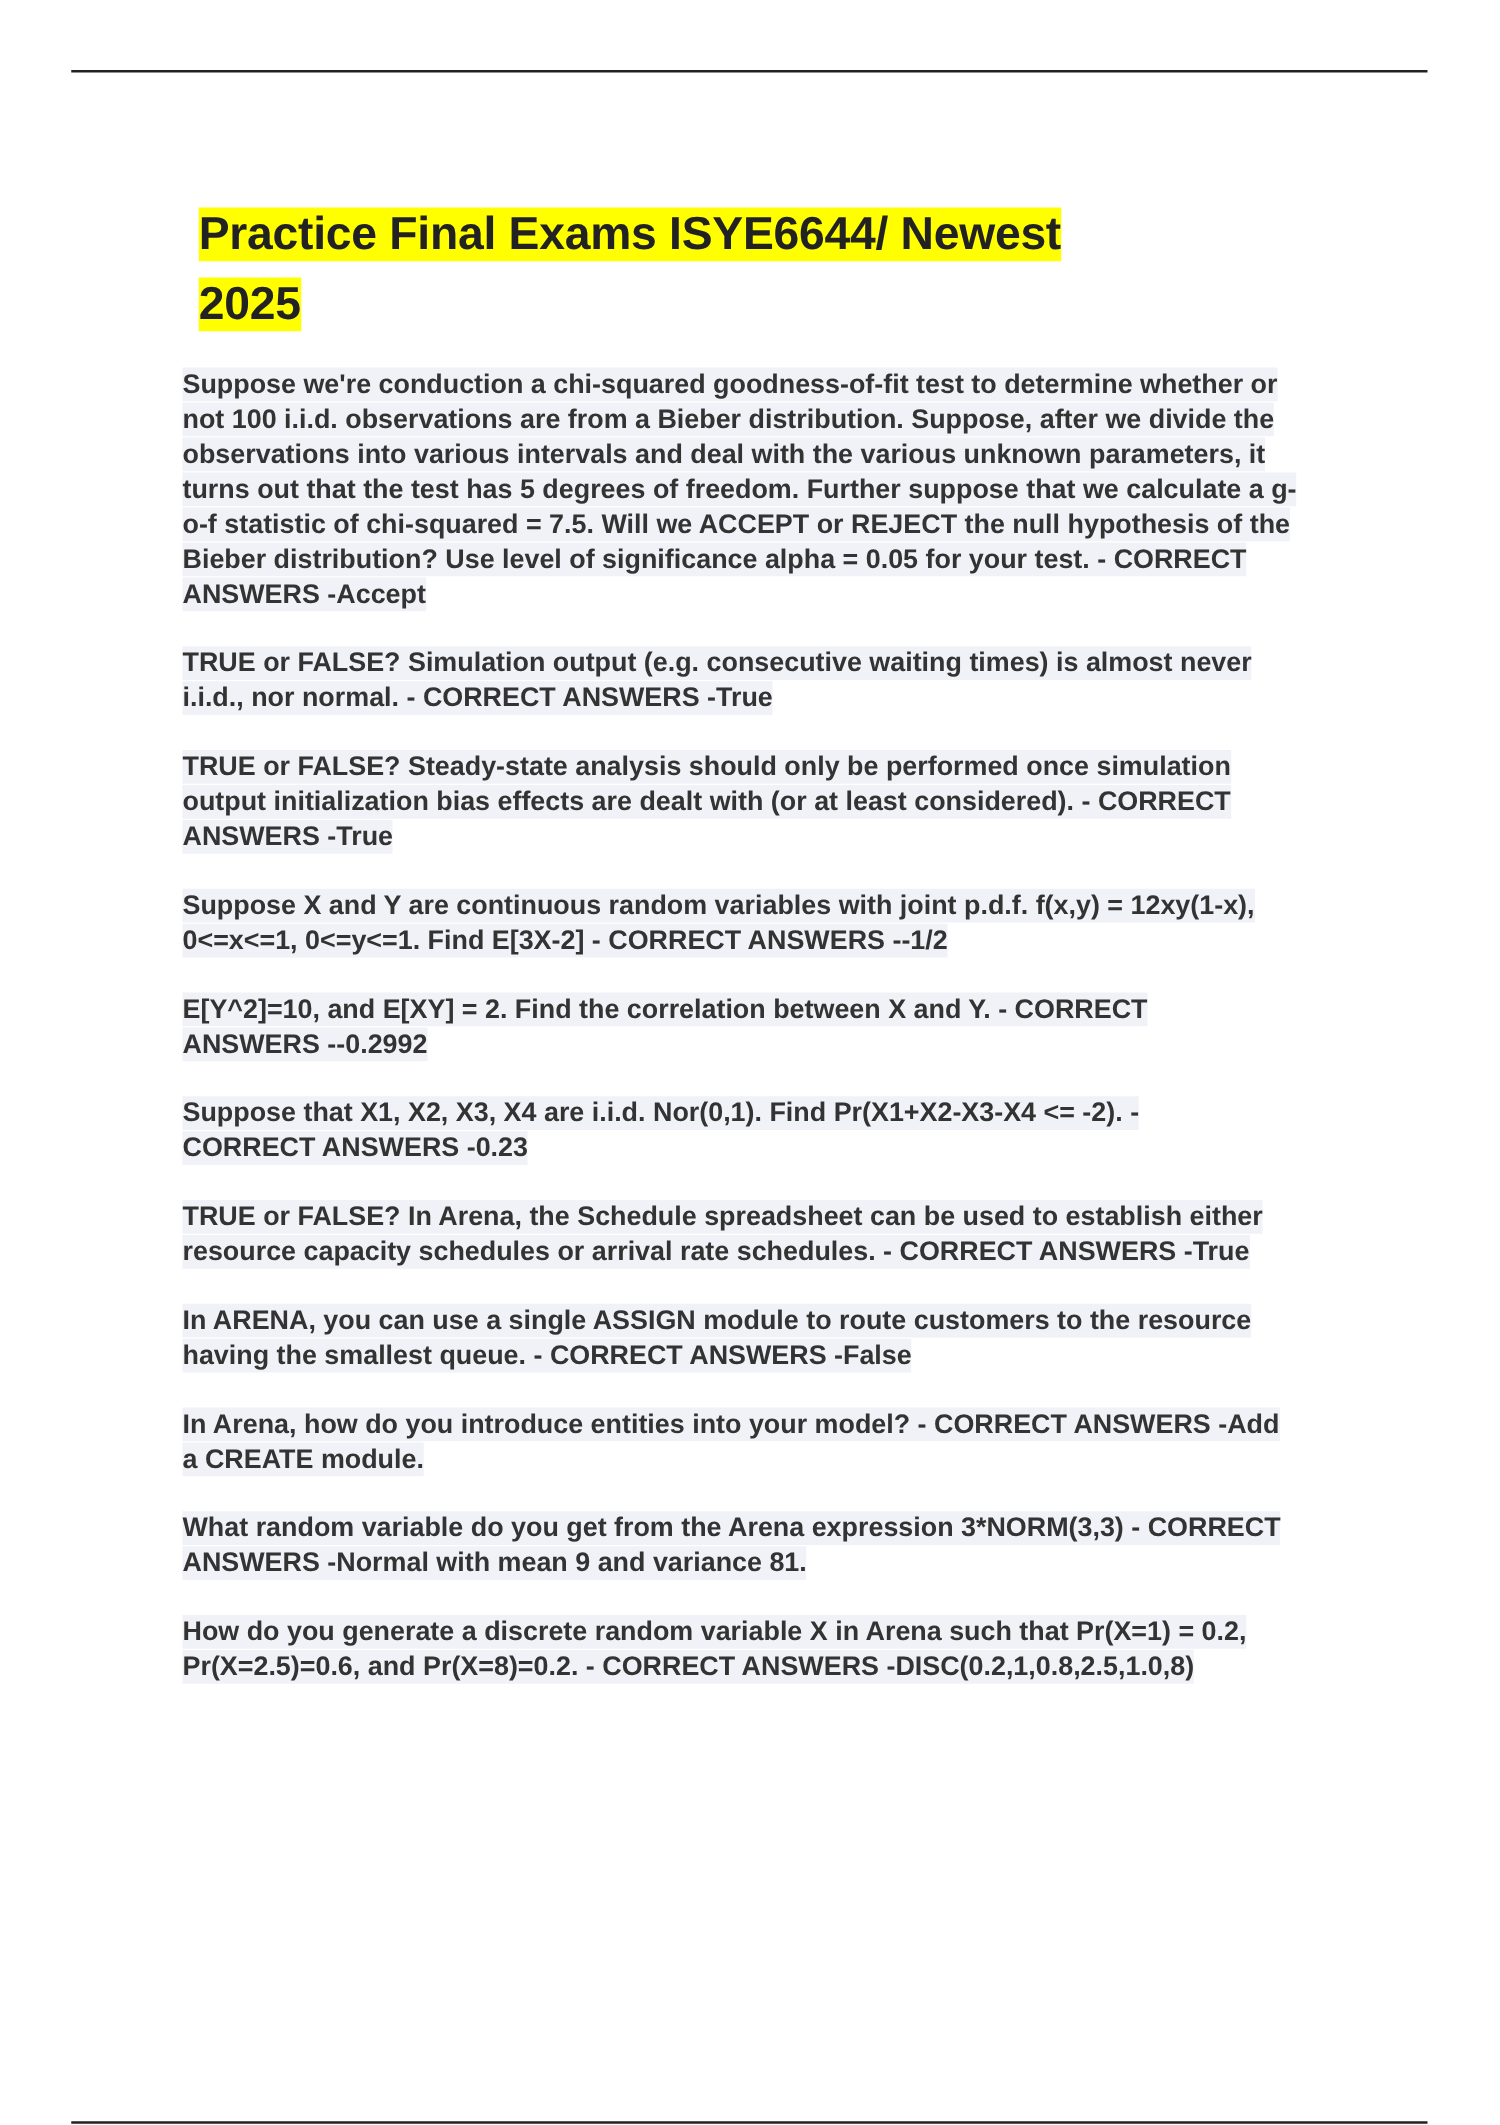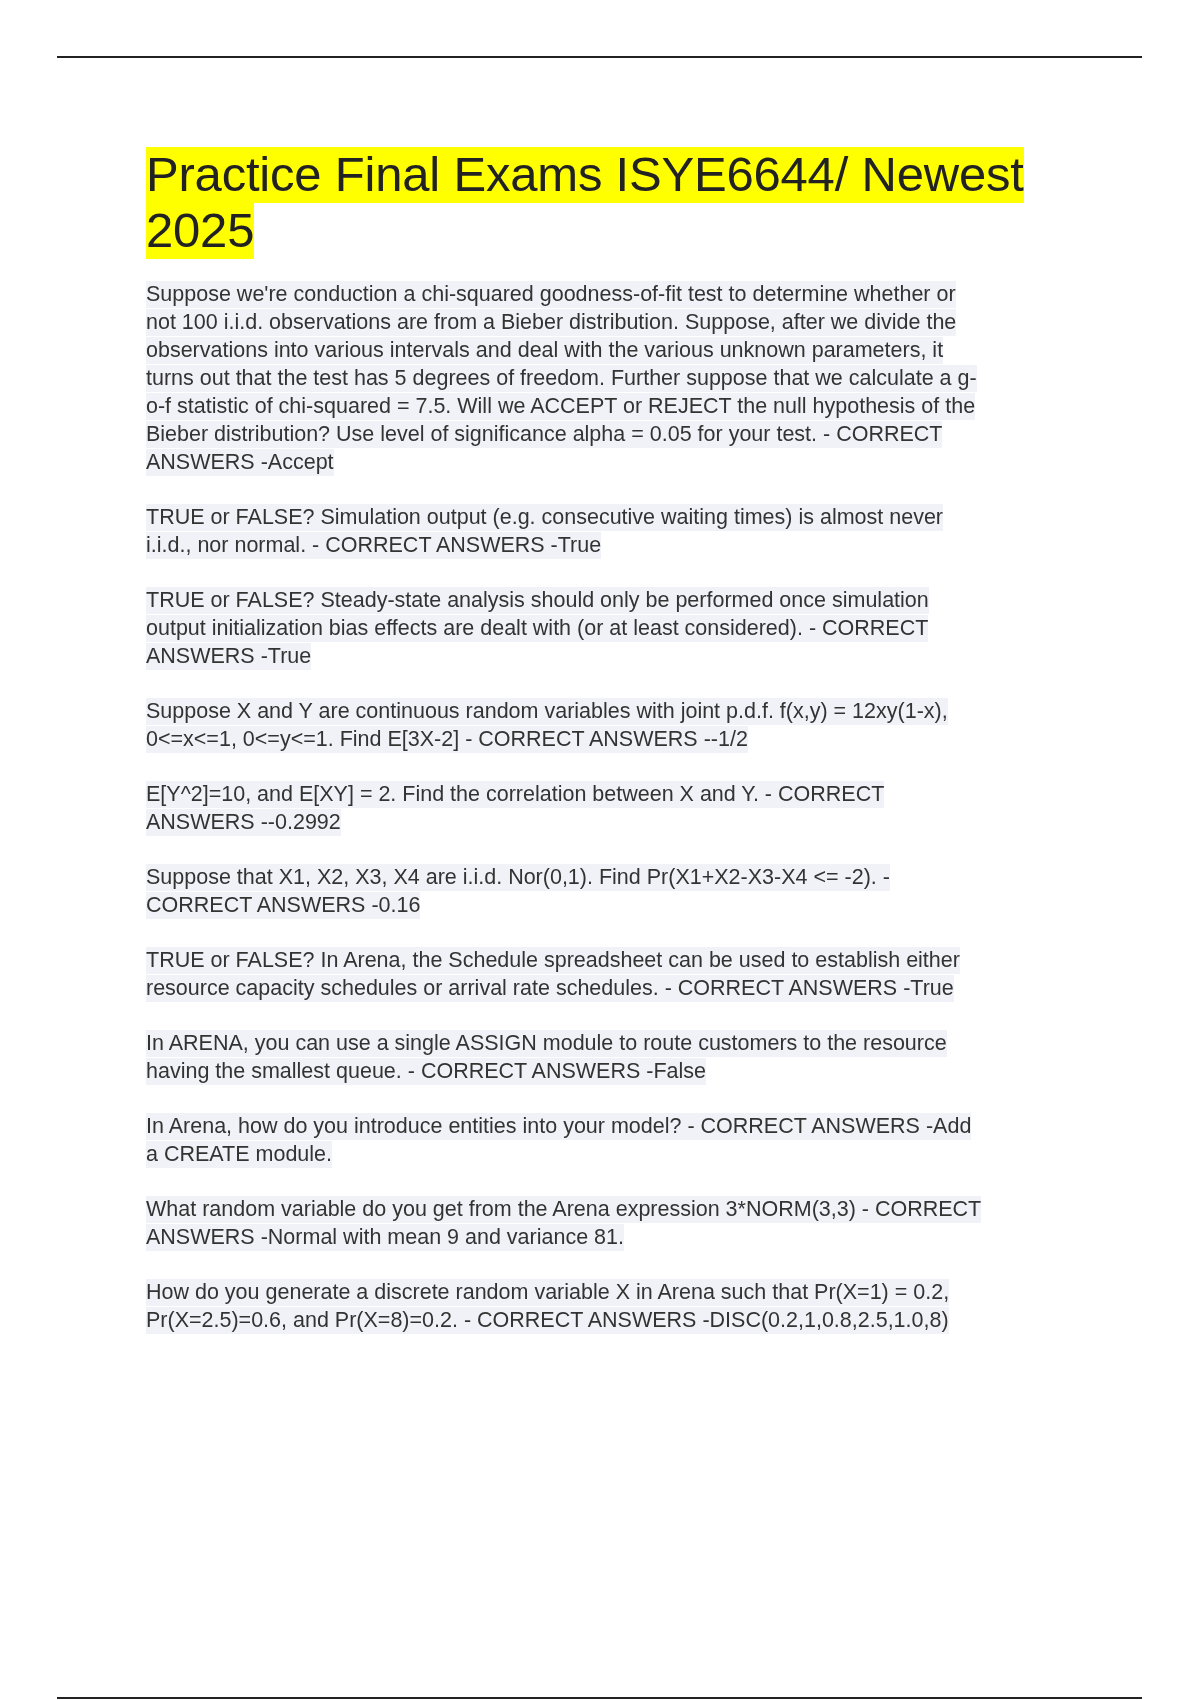--- a/index.html
+++ b/index.html
@@ -26,23 +26,23 @@
     .rule.bottom { top: 1697px; }
 
     .content {
       position: absolute;
       left: 146px;
       top: 146px;
       width: 960px;
     }
 
     .title {
-      margin: 0;
-      font-size: 49px;
-      font-weight: normal;
+      margin: 13px;
+      font-size: 37px;
+      font-weight: bold;
       line-height: 56px;
       color: #222222;
       letter-spacing: -0.2px;
     }
     .title .tline {
       display: inline;
       background: #ffff00;
       padding: 0 0 2px 0;
       box-decoration-break: clone;
       -webkit-box-decoration-break: clone;
@@ -56,20 +56,21 @@
       font-size: 21.5px;
       line-height: 28px;
     }
     .qa .line {
       display: block;
       white-space: nowrap;
     }
     .qa .line span {
       background: #f1f2f7;
       padding: 1px 0 2px 0;
+      font-weight: bold;
     }
   </style>
 </head>
 <body>
 
 <div class="rule top"></div>
 
 <div class="content">
   <h1 class="title">
     <span class="tline">Practice Final Exams ISYE6644/ Newest</span><br>
@@ -104,21 +105,21 @@
       <span class="line"><span>0&lt;=x&lt;=1, 0&lt;=y&lt;=1. Find E[3X-2] - CORRECT ANSWERS --1/2</span></span>
     </p>
 
     <p class="qa">
       <span class="line"><span>E[Y^2]=10, and E[XY] = 2. Find the correlation between X and Y. - CORRECT</span></span>
       <span class="line"><span>ANSWERS --0.2992</span></span>
     </p>
 
     <p class="qa">
       <span class="line"><span>Suppose that X1, X2, X3, X4 are i.i.d. Nor(0,1). Find Pr(X1+X2-X3-X4 &lt;= -2). -</span></span>
-      <span class="line"><span>CORRECT ANSWERS -0.16</span></span>
+      <span class="line"><span>CORRECT ANSWERS -0.23</span></span>
     </p>
 
     <p class="qa">
       <span class="line"><span>TRUE or FALSE? In Arena, the Schedule spreadsheet can be used to establish either</span></span>
       <span class="line"><span>resource capacity schedules or arrival rate schedules. - CORRECT ANSWERS -True</span></span>
     </p>
 
     <p class="qa">
       <span class="line"><span>In ARENA, you can use a single ASSIGN module to route customers to the resource</span></span>
       <span class="line"><span>having the smallest queue. - CORRECT ANSWERS -False</span></span>

